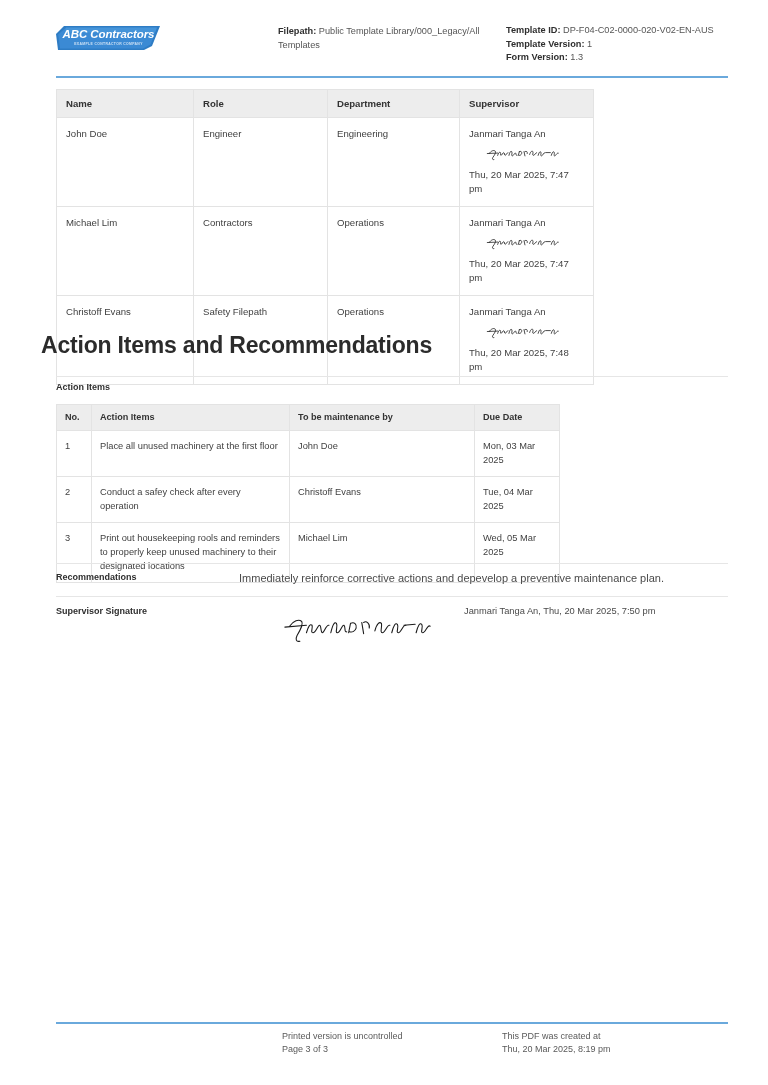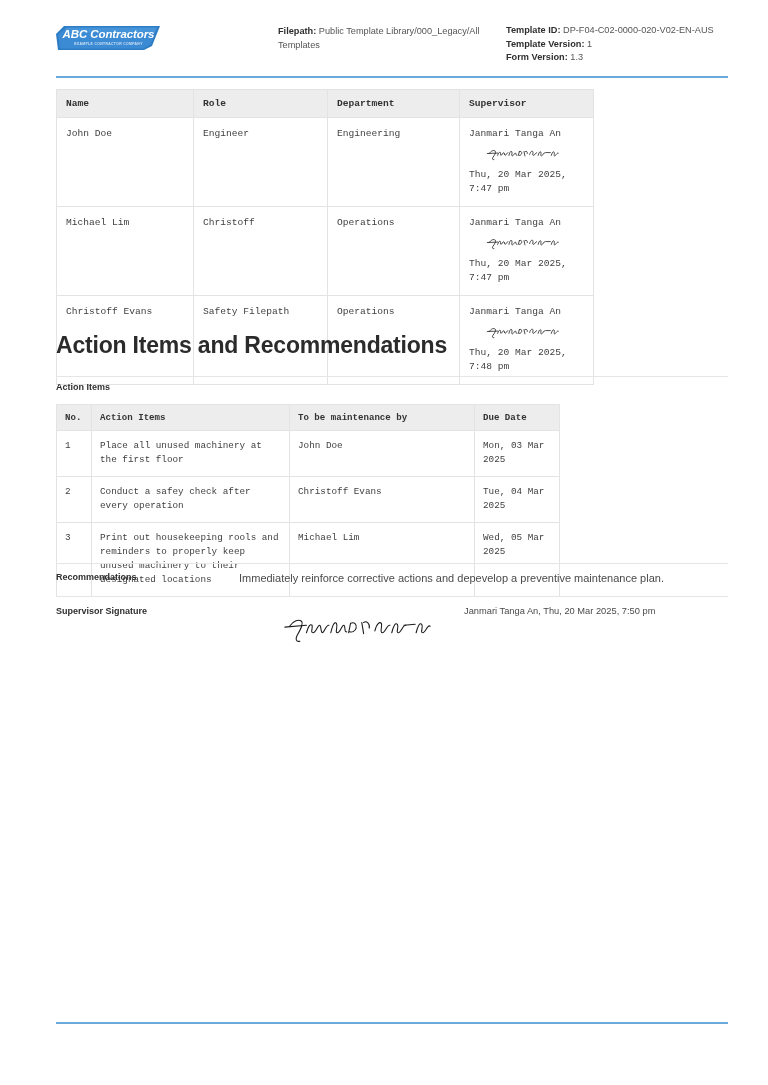--- a/index.html
+++ b/index.html
@@ -94,21 +94,20 @@
     height: 1.6px;
     background: #6aa9dc;
   }
   .rule-blue.top { top: 76px; }
   .rule-blue.bottom { top: 1022px; }
 
   
   table.doc-table {
     border-collapse: collapse;
     table-layout: fixed;
-    font-family: Liberation Mono, monospace;
   }
   table.doc-table th,
   table.doc-table td {
     border: 1px solid #e3e3e3;
     text-align: left;
     vertical-align: top;
     color: #3f3f3f;
   }
   table.doc-table th {
     background: #ededed;
@@ -145,21 +144,21 @@
   }
   .sig-date { margin-top: 3px; }
 
   
   .hand-small { width: 78px; height: 16px; display:block; }
   .hand-big { width: 150px; height: 34px; display:block; }
 
   
   .section-title {
     position: absolute;
-    left: 48px;
+    left: 33px;
     top: 332px;
     width: 672px;
     font-size: 23px;
     font-weight: bold;
     color: #2b2b2b;
     letter-spacing: -0.2px;
   }
 
   .thin-rule {
     position: absolute;
@@ -333,21 +332,21 @@
                   <path d="M138 20 C140 13,142 11,144 13 C146 16,142 21,145 21 C148 21,150 13,153 15"></path>
                 </g>
               </svg>
             </div>
             <div class="sig-date">Thu, 20 Mar 2025, 7:47 pm</div>
           </div>
         </td>
       </tr>
       <tr>
         <td>Michael Lim</td>
-        <td>Christoff</td>
+        <td>Contractors</td>
         <td>Operations</td>
         <td>
           <div class="sig-cell">
             <div class="sig-name">Janmari Tanga An</div>
             <div class="sig-img">
               <svg class="hand-small" viewBox="0 0 160 34">
                 <g fill="none" stroke="#20201f" stroke-width="1.7" stroke-linecap="round" stroke-linejoin="round">
                   <path d="M6 16 C10 10,16 8,19 11 C21 14,17 20,14 24 C12 27,13 30,16 29"></path>
                   <path d="M2 16 L24 15"></path>
                   <path d="M24 20 C26 14,28 12,30 14 C31 16,29 20,31 20 C33 20,35 14,37 14 C39 14,38 20,40 20 C42 20,44 13,46 14"></path>
@@ -456,14 +455,25 @@
         <path d="M98 19 C100 11,103 9,105 11 C106 14,103 21,106 21 C109 21,111 12,114 13"></path>
         <path d="M116 21 C118 13,120 10,122 12 C124 15,120 21,123 21 C126 21,128 12,131 13"></path>
         <path d="M129 13 L141 12"></path>
         <path d="M142 21 C144 13,146 10,148 12 C150 15,146 21,149 21 C152 21,154 12,157 14"></path>
       </g>
     </svg>
   </div>
   <div class="sup-sig-meta">Janmari Tanga An, Thu, 20 Mar 2025, 7:50 pm</div>
 
   <div class="rule-blue bottom"></div>
+  <div class="footer">
+    <div class="footer-col-left"></div>
+    <div class="footer-col-mid">
+      <span class="footer-line">Printed version is uncontrolled</span>
+      <span class="footer-line">Page 3 of 3</span>
+    </div>
+    <div class="footer-col-right">
+      <span class="footer-line">This PDF was created at</span>
+      <span class="footer-line">Thu, 20 Mar 2025, 8:19 pm</span>
+    </div>
+  </div>
 
 </div>
 
 </body></html>

